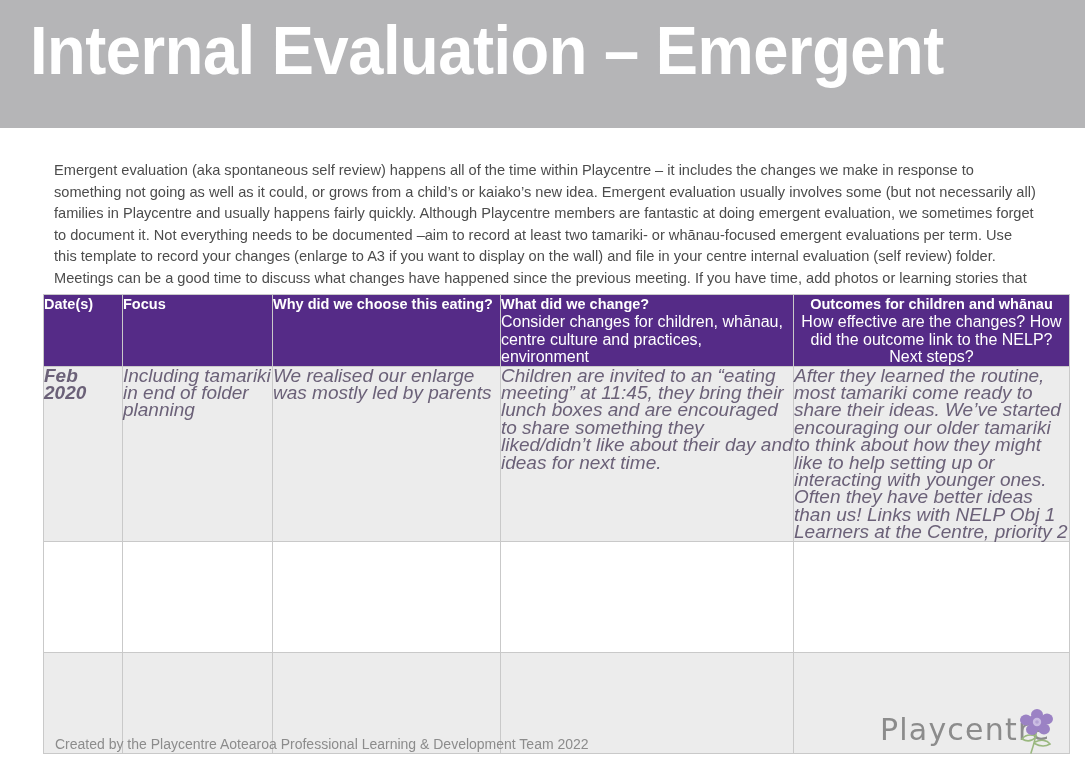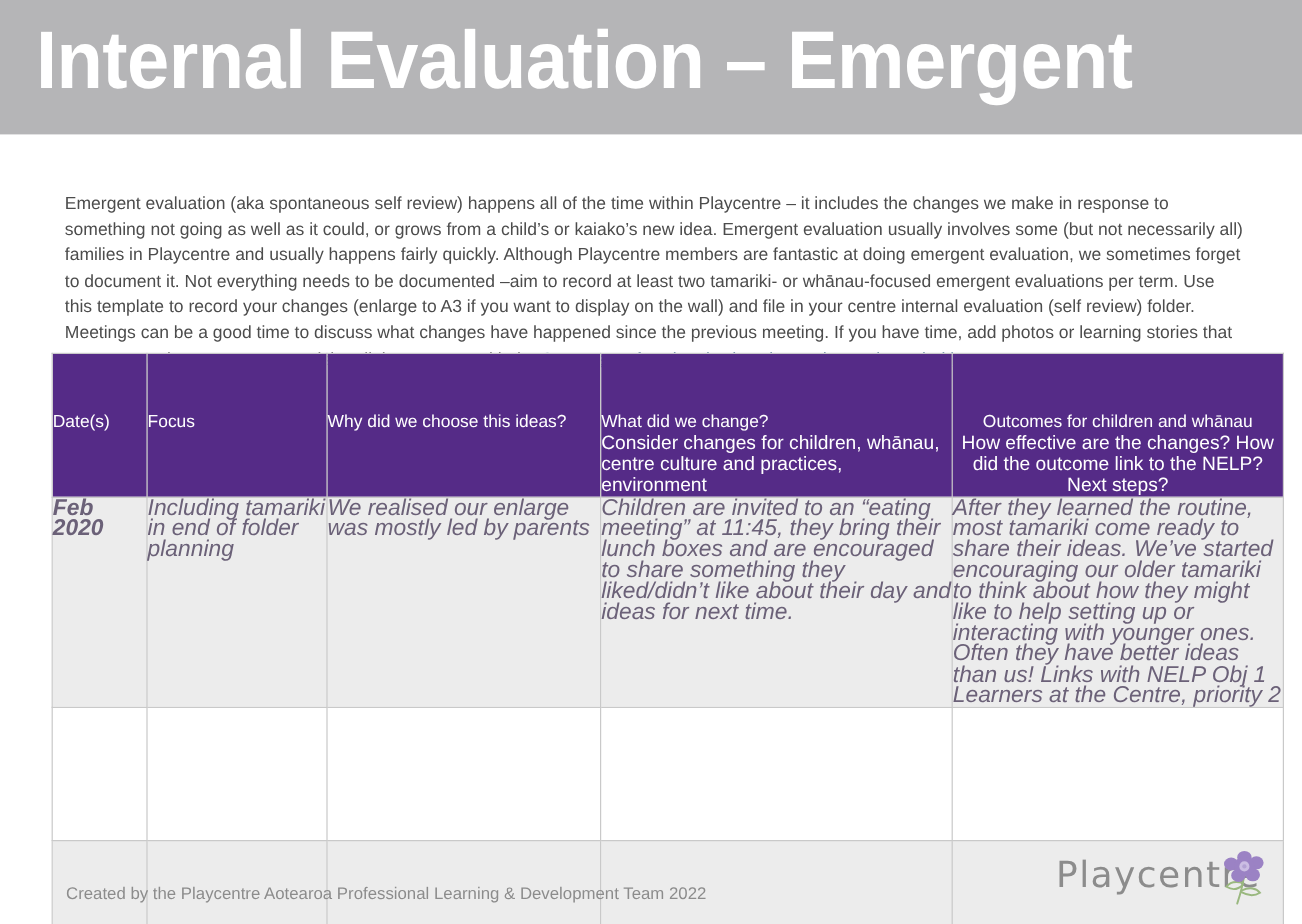--- a/index.html
+++ b/index.html
@@ -14,21 +14,21 @@
     overflow: hidden;
     position: relative;
   }
 
   
   #title-banner {
     position: absolute;
     left: 0;
     top: 0;
     width: 1085px;
-    height: 112px;
+    height: 128px;
     background: #b5b5b7;
     overflow: hidden;
   }
   #title-text {
     position: absolute;
     left: 30px;
     top: 8px;
     font-size: 68px;
     font-weight: bold;
     color: #ffffff;
@@ -76,23 +76,22 @@
     border-right: 1px solid #8f76b3;
     color: #ffffff;
     text-align: left;
     padding: 7px 8px 8px 8px;
     height: 46px;
   }
   thead th:last-child { border-right: 1px solid #552b87; text-align: center; }
   .th-title {
     display: block;
     font-size: 14.5px;
-    font-weight: normal;
+    font-weight: bold;
     line-height: 18px;
-    margin-top: 48px;
   }
   .th-sub {
     display: block;
     font-size: 16px;
     font-weight: normal;
     line-height: 17.5px;
   }
 
   tbody td {
     padding: 8px 9px 8px 9px;
@@ -162,21 +161,21 @@
     <tr>
       <th>
         <span class="th-title">Date(s)</span>
         <span class="th-sub"></span>
       </th>
       <th>
         <span class="th-title">Focus</span>
         <span class="th-sub"></span>
       </th>
       <th>
-        <span class="th-title">Why did we choose this ideas?</span>
+        <span class="th-title">Why did we choose this eating?</span>
         <span class="th-sub"></span>
       </th>
       <th>
         <span class="th-title">What did we change?</span>
         <span class="th-sub">Consider changes for children, whānau, centre culture and practices, environment</span>
       </th>
       <th>
         <span class="th-title">Outcomes for children and whānau</span>
         <span class="th-sub">How effective are the changes? How did the outcome link to the NELP? Next steps?</span>
       </th>

